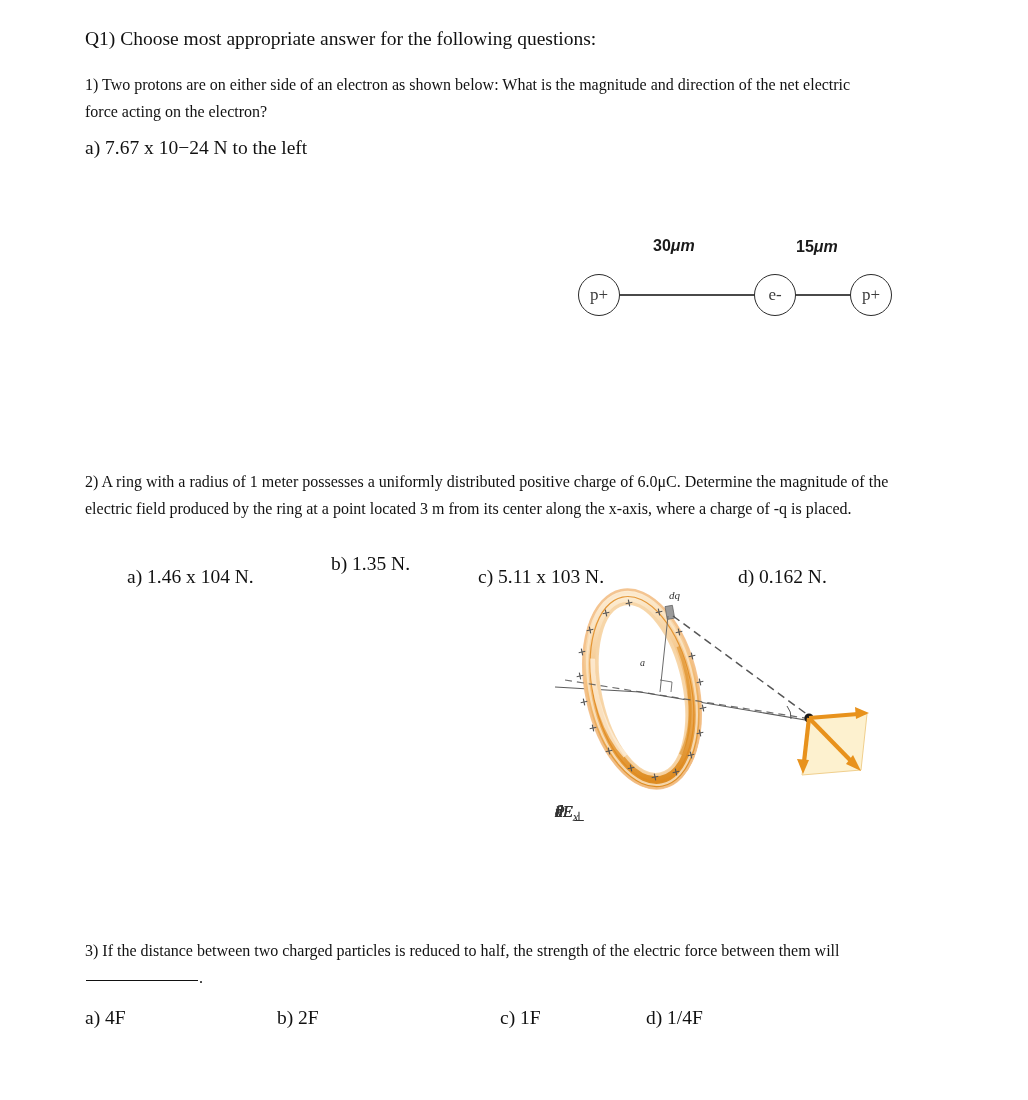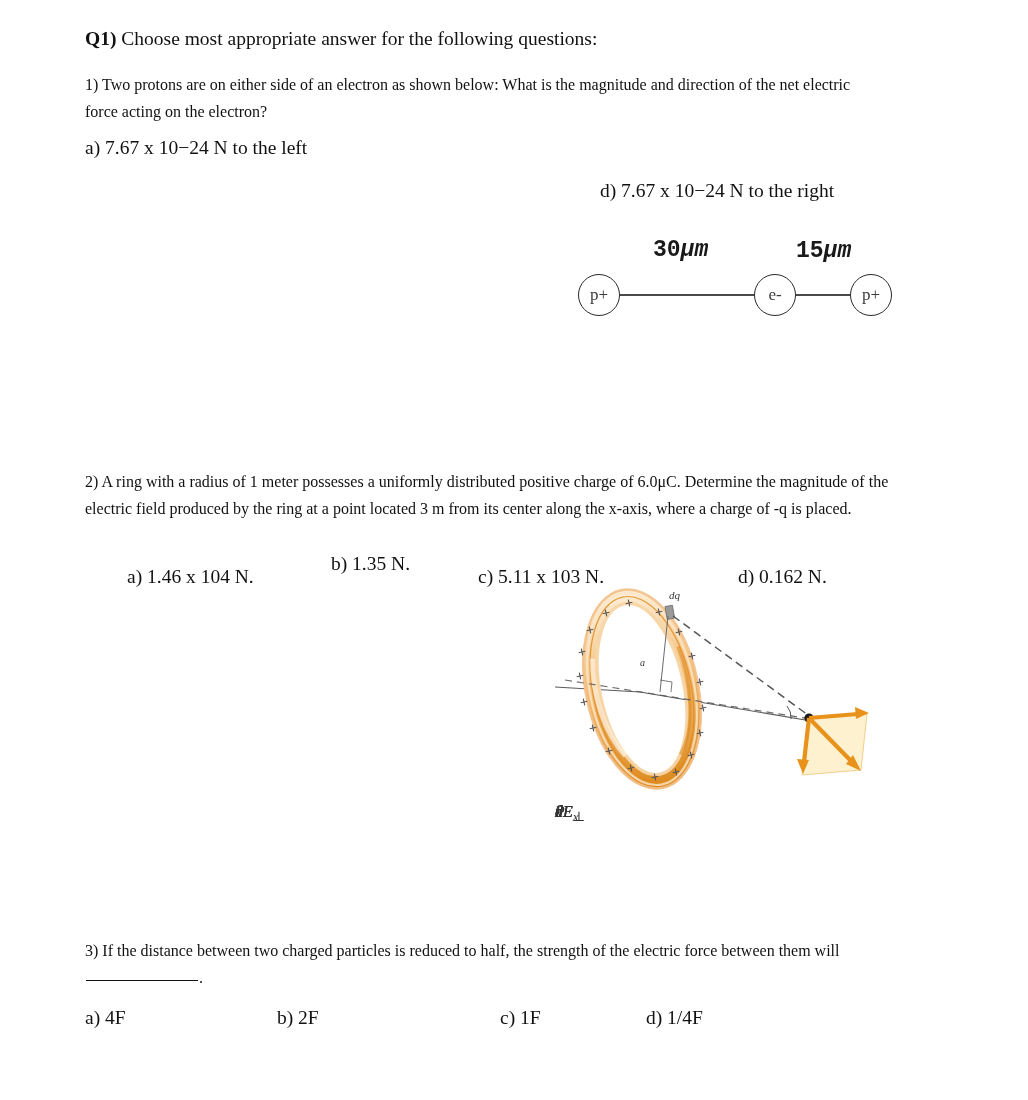--- a/index.html
+++ b/index.html
@@ -22,21 +22,21 @@
     height: 1100px;
   }
   .abs { position: absolute; }
 
   .q-header {
     left: 85px; top: 26px;
     font-size: 19.5px;
     line-height: 26px;
     white-space: nowrap;
   }
-  .q-header b { font-weight: bold; }
+  .q-header b { font-weight: normal; }
 
   .body-text {
     font-size: 16px;
     line-height: 27px;
   }
 
   .stem1 { left: 85px; top: 71px; width: 800px; }
   .stem2 { left: 85px; top: 468px; width: 830px; }
   .stem3 { left: 85px; top: 937px; width: 790px; }
 
@@ -68,22 +68,22 @@
     margin: 0 1px;
   }
 
   
   #fig-charges {
     left: 560px; top: 232px;
     width: 350px; height: 95px;
   }
   .dist-label {
     font-weight: bold;
-    font-size: 23px;
-    font-family: Liberation Mono, monospace;
+    font-size: 16px;
+    font-family: Liberation Sans, sans-serif;
     color: #1a1a1a;
     white-space: nowrap;
     text-align: center;
   }
   .dist-30 { left: 93px; top: 5px; font-style: normal; }
   .dist-15 { left: 236px; top: 6px; font-style: normal; }
   .dist-label .mu { font-style: italic; }
 
   .charge-node {
     width: 42px; height: 42px;
@@ -141,21 +141,20 @@
 
 <div class="page">
 
   <div class="abs q-header">
     <b>Q1)</b><span> Choose most appropriate answer for the following questions:</span>
   </div>
 
   <div class="abs body-text stem1">1) Two protons are on either side of an electron as shown below: What is the magnitude and direction of the net electric force acting on the electron?</div>
 
   <div class="abs opt q1-opt-a">a) 7.67 x 10−24 N to the left</div>
-  <div class="abs opt q1-opt-d">d) 7.67 x 10−24 N to the right</div>
 
   <div class="abs" id="fig-charges">
     <div class="abs dist-label dist-30"><span>30</span><span class="mu">μm</span></div>
     <div class="abs dist-label dist-15"><span>15</span><span class="mu">μm</span></div>
 
     <div class="abs link-line link-left"></div>
     <div class="abs link-line link-right"></div>
 
     <div class="abs charge-node node-p1">
         <span>p+</span>

